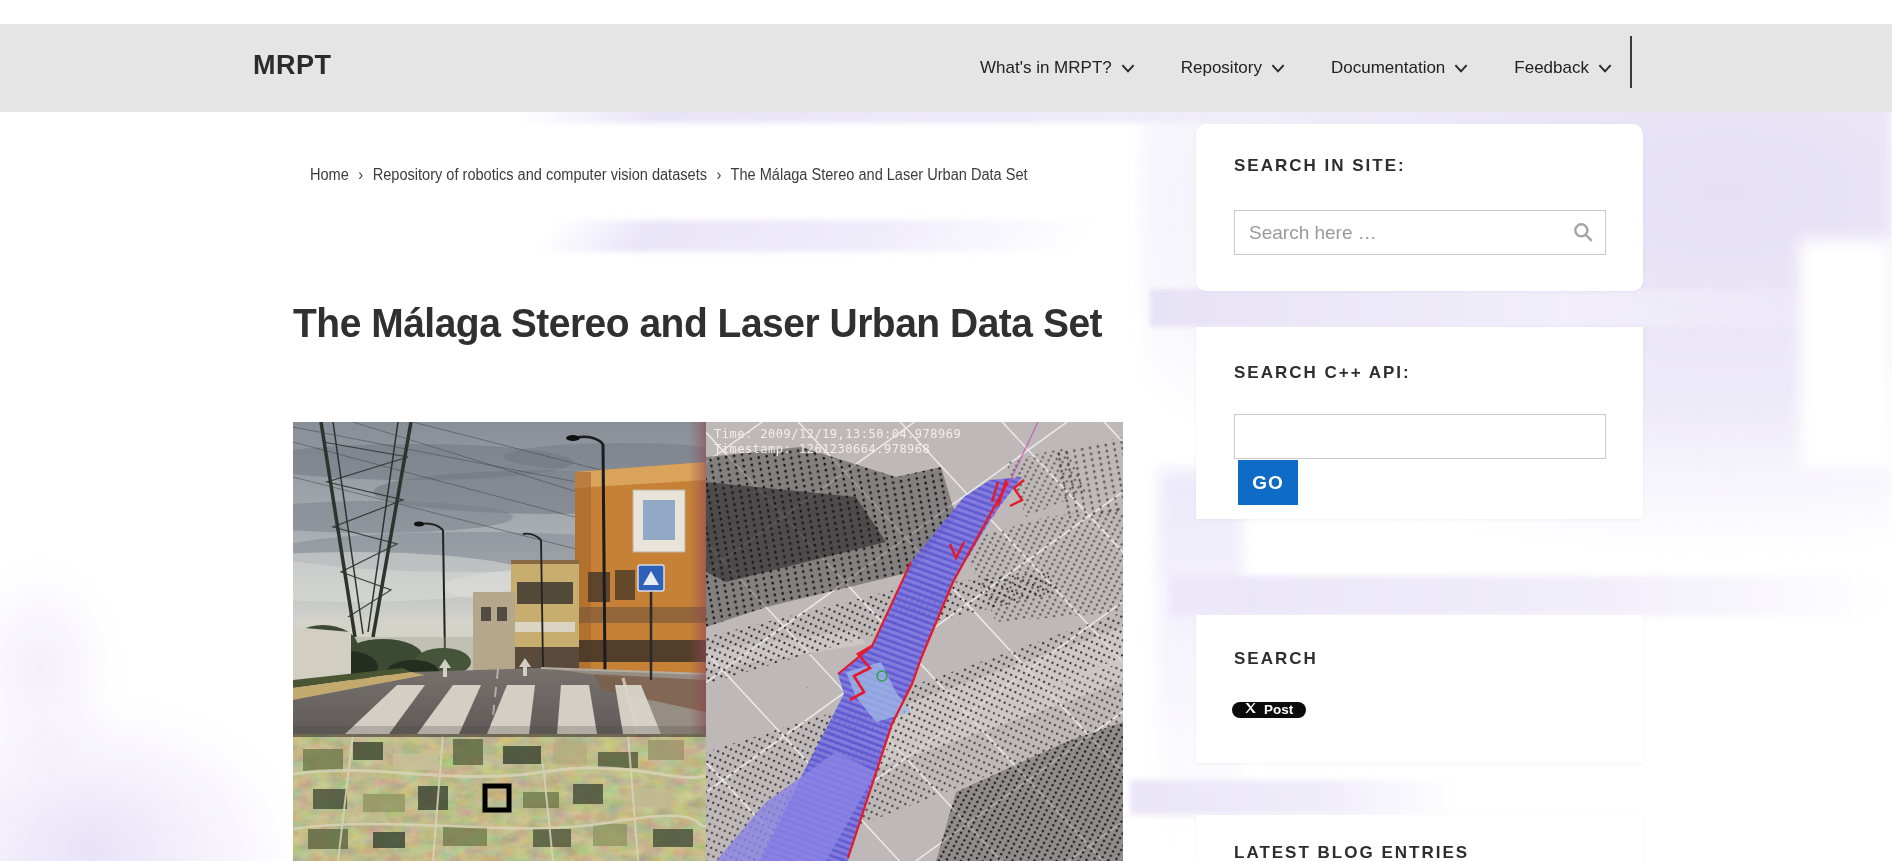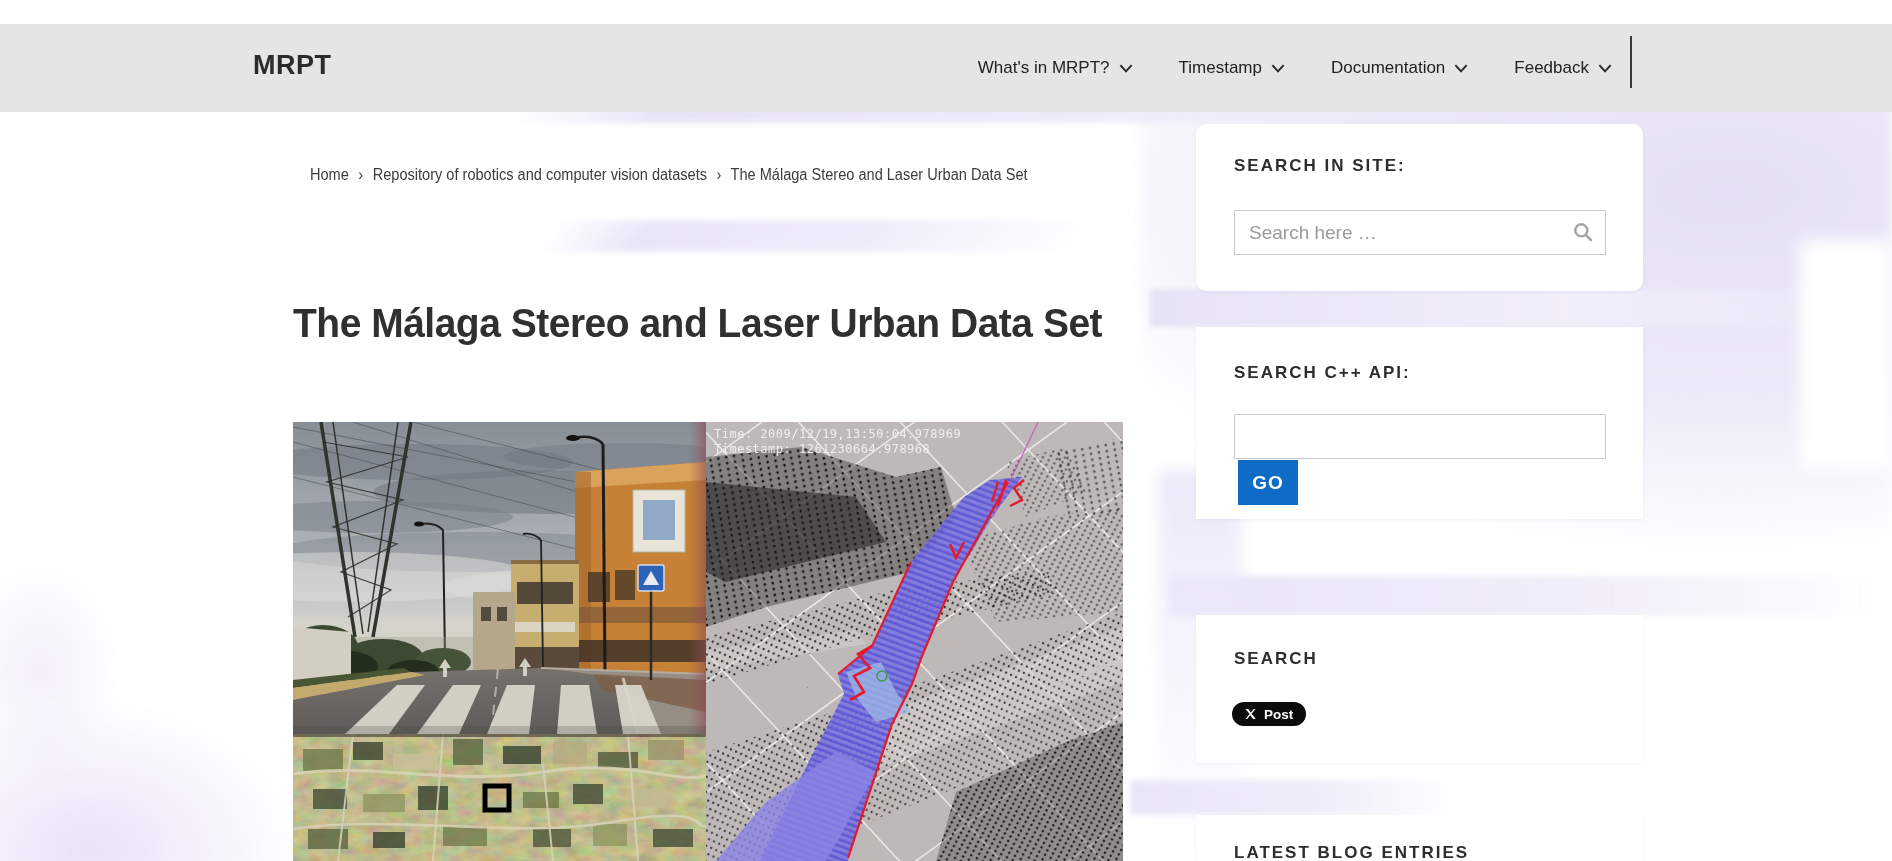--- a/index.html
+++ b/index.html
@@ -59,21 +59,21 @@
   .card4{top:815px;height:60px;}
   .sb-head{position:absolute;left:38px;font-size:17px;font-weight:bold;letter-spacing:2px;color:#2d2d2d;white-space:nowrap;}
   .search-wrap{position:absolute;left:38px;top:86px;width:372px;height:45px;}
   .text-input{box-sizing:border-box;width:100%;height:100%;border:1px solid #c9c9c9;background:#fff;
               font-family:"Liberation Sans",sans-serif;font-size:19px;color:#444;padding:0 44px 0 14px;outline:none;}
   .text-input::placeholder{color:#9a9a9a;}
   .api-input{padding:0 14px;}
   .mag{position:absolute;right:12px;top:11px;width:22px;height:22px;fill:none;stroke:#a5a5a5;stroke-width:2.2;cursor:pointer;}
   .go-btn{position:absolute;left:42px;top:133px;width:60px;height:45px;border:none;background:#0e6bc6;color:#fff;
           font-family:"Liberation Sans",sans-serif;font-size:19px;font-weight:bold;letter-spacing:1px;cursor:pointer;}
-  .x-pill{position:absolute;left:36px;top:87px;height:24px;display:inline-flex;align-items:center;gap:7px;
+  .x-pill{position:absolute;left:36px;top:87px;height:16px;display:inline-flex;align-items:flex-start;gap:7px;
           padding:0 13px;border-radius:12px;background:#0b0b0b;color:#fff;font-size:13.5px;font-weight:bold;cursor:pointer;}
   .x-pill svg{width:12px;height:12px;fill:#fff;}
 </style>
 </head>
 <body>
 
 <div class="stage">
 
   <div class="decor d1"></div>
   <div class="decor d2"></div>
@@ -89,21 +89,21 @@
   <div class="navbar">
     <div class="brand">MRPT</div>
     <div class="navlist">
       <div class="navitem">
         <span>What's in MRPT?</span>
         <svg class="chev" viewBox="0 0 12 8">
             <polyline points="1,1 6,6.5 11,1"></polyline>
           </svg>
       </div>
       <div class="navitem">
-        <span>Timestamp</span>
+        <span>Repository</span>
         <svg class="chev" viewBox="0 0 12 8">
             <polyline points="1,1 6,6.5 11,1"></polyline>
           </svg>
       </div>
       <div class="navitem">
         <span>Documentation</span>
         <svg class="chev" viewBox="0 0 12 8">
             <polyline points="1,1 6,6.5 11,1"></polyline>
           </svg>
       </div>

